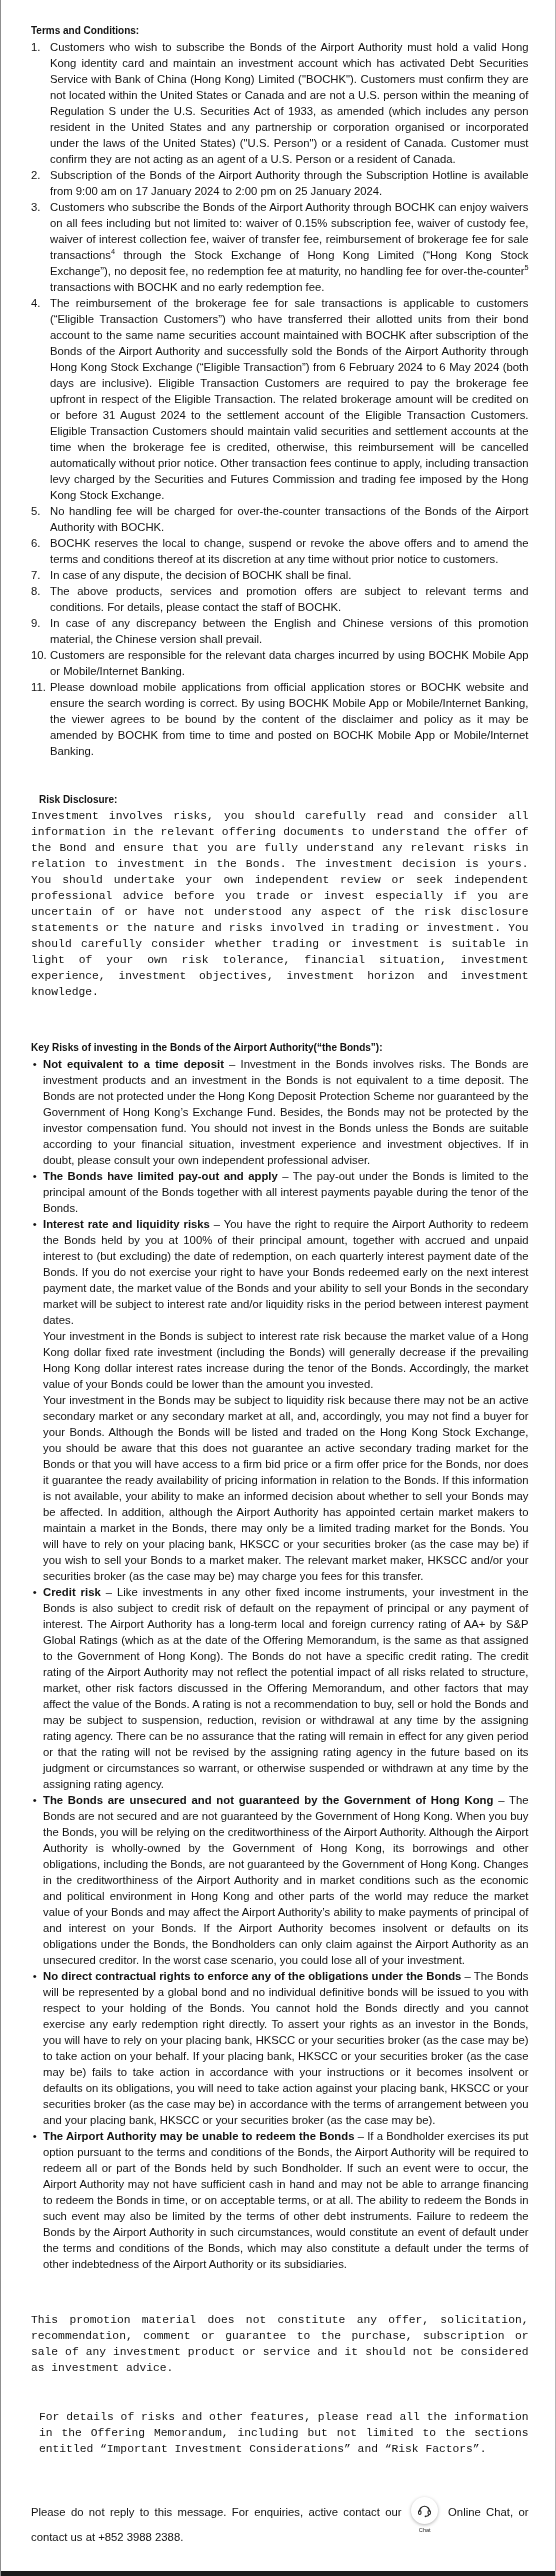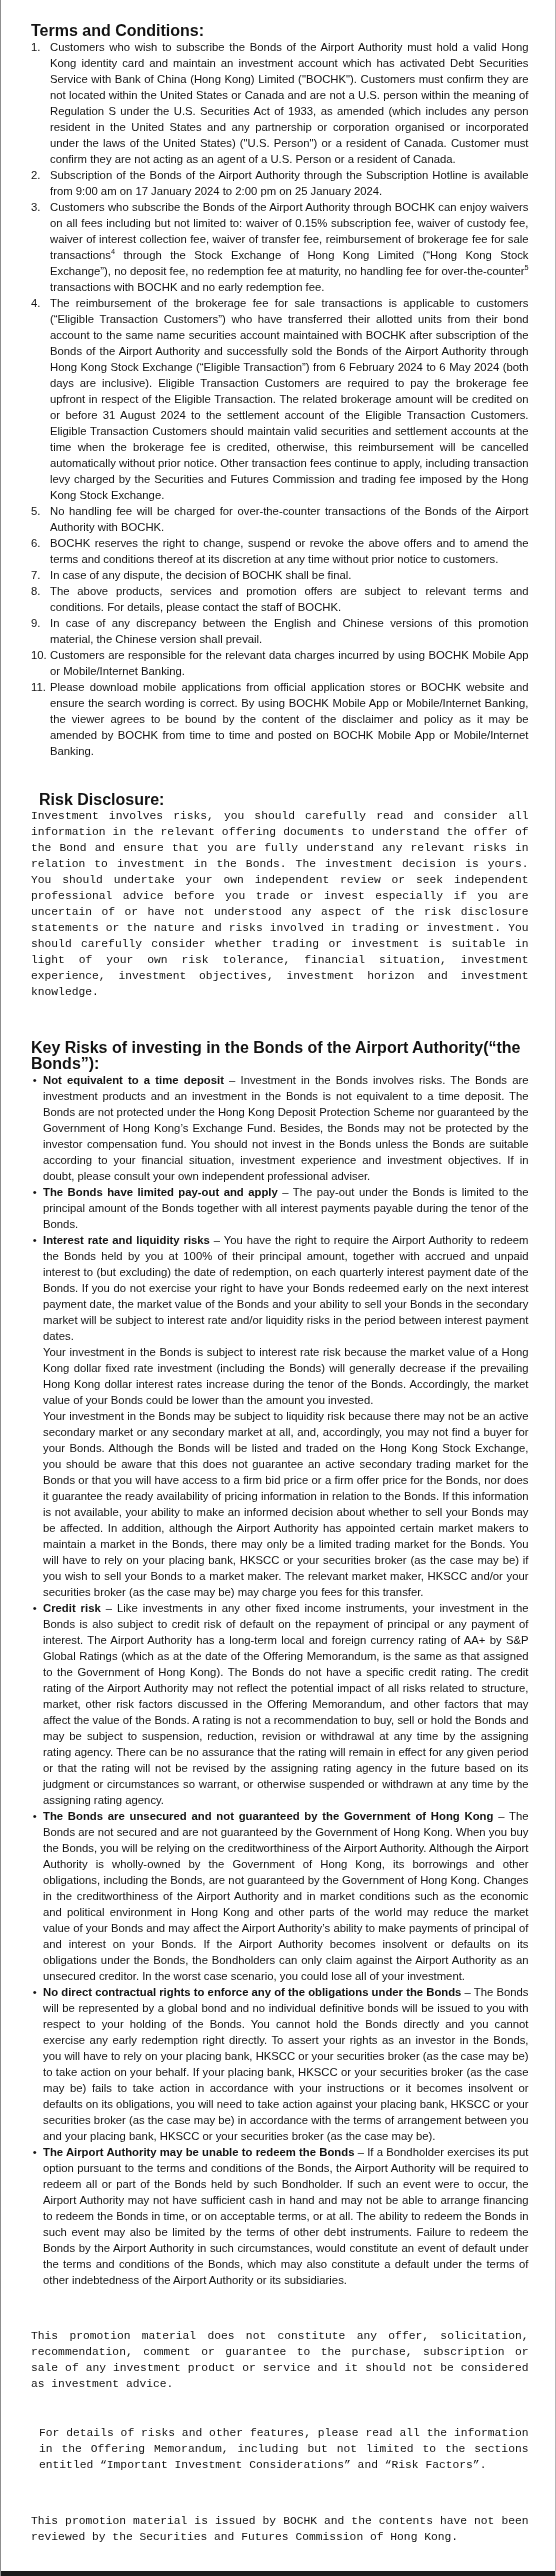--- a/index.html
+++ b/index.html
@@ -8,21 +8,21 @@
   .page {
     position:relative;
     width:556px; height:2576px;
     background:#ffffff;
     border-left:1.7px solid #8f8f8f;
     border-right:0.9px solid #b5b5b5;
     padding:23px 26.5px 0 30px;
     font-size:11.3px; line-height:16px; color:#141414;
     overflow:hidden;
   }
-  .sec-heading { font-weight:bold; font-size:16px; text-align:left; }
+  .sec-heading { font-weight:bold; font-size:10px; text-align:left; }
   .para { text-align:justify;font-family:Liberation Mono, monospace; }
   
   ol.terms { list-style:none; counter-reset:n; }
   ol.terms > li {
     counter-increment:n;
     position:relative;
     padding-left:19px;
     text-align:justify;
   }
   ol.terms > li::before {
@@ -73,21 +73,21 @@
 <div class="page">
 
   <div class="sec-heading">Terms and Conditions:</div>
 
   <ol class="terms">
     <li>Customers who wish to subscribe the Bonds of the Airport Authority must hold a valid Hong Kong identity card and maintain an investment account which has activated Debt Securities Service with Bank of China (Hong Kong) Limited ("BOCHK"). Customers must confirm they are not located within the United States or Canada and are not a U.S. person within the meaning of Regulation S under the U.S. Securities Act of 1933, as amended (which includes any person resident in the United States and any partnership or corporation organised or incorporated under the laws of the United States) ("U.S. Person") or a resident of Canada. Customer must confirm they are not acting as an agent of a U.S. Person or a resident of Canada.</li>
     <li>Subscription of the Bonds of the Airport Authority through the Subscription Hotline is available from 9:00 am on 17 January 2024 to 2:00 pm on 25 January 2024.</li>
     <li><span>Customers who subscribe the Bonds of the Airport Authority through BOCHK can enjoy waivers on all fees including but not limited to: waiver of 0.15% subscription fee, waiver of custody fee, waiver of interest collection fee, waiver of transfer fee, reimbursement of brokerage fee for sale transactions</span><sup>4</sup><span> through the Stock Exchange of Hong Kong Limited (“Hong Kong Stock Exchange”), no deposit fee, no redemption fee at maturity, no handling fee for over-the-counter</span><sup>5</sup><span> transactions with BOCHK and no early redemption fee.</span></li>
     <li>The reimbursement of the brokerage fee for sale transactions is applicable to customers (“Eligible Transaction Customers”) who have transferred their allotted units from their bond account to the same name securities account maintained with BOCHK after subscription of the Bonds of the Airport Authority and successfully sold the Bonds of the Airport Authority through Hong Kong Stock Exchange (“Eligible Transaction”) from 6 February 2024 to 6 May 2024 (both days are inclusive). Eligible Transaction Customers are required to pay the brokerage fee upfront in respect of the Eligible Transaction. The related brokerage amount will be credited on or before 31 August 2024 to the settlement account of the Eligible Transaction Customers. Eligible Transaction Customers should maintain valid securities and settlement accounts at the time when the brokerage fee is credited, otherwise, this reimbursement will be cancelled automatically without prior notice. Other transaction fees continue to apply, including transaction levy charged by the Securities and Futures Commission and trading fee imposed by the Hong Kong Stock Exchange.</li>
     <li>No handling fee will be charged for over-the-counter transactions of the Bonds of the Airport Authority with BOCHK.</li>
-    <li>BOCHK reserves the right to change, suspend or revoke the above offers and to amend the terms and conditions thereof at its discretion at any time without prior notice to customers.</li>
+    <li>BOCHK reserves the local to change, suspend or revoke the above offers and to amend the terms and conditions thereof at its discretion at any time without prior notice to customers.</li>
     <li>In case of any dispute, the decision of BOCHK shall be final.</li>
     <li>The above products, services and promotion offers are subject to relevant terms and conditions. For details, please contact the staff of BOCHK.</li>
     <li>In case of any discrepancy between the English and Chinese versions of this promotion material, the Chinese version shall prevail.</li>
     <li>Customers are responsible for the relevant data charges incurred by using BOCHK Mobile App or Mobile/Internet Banking.</li>
     <li>Please download mobile applications from official application stores or BOCHK website and ensure the search wording is correct. By using BOCHK Mobile App or Mobile/Internet Banking, the viewer agrees to be bound by the content of the disclaimer and policy as it may be amended by BOCHK from time to time and posted on BOCHK Mobile App or Mobile/Internet Banking.</li>
   </ol>
 
   <div class="sec-heading gap-lg">Risk Disclosure:</div>
   <div class="para">Investment involves risks, you should carefully read and consider all information in the relevant offering documents to understand the offer of the Bond and ensure that you are fully understand any relevant risks in relation to investment in the Bonds. The investment decision is yours. You should undertake your own independent review or seek independent professional advice before you trade or invest especially if you are uncertain of or have not understood any aspect of the risk disclosure statements or the nature and risks involved in trading or investment. You should carefully consider whether trading or investment is suitable in light of your own risk tolerance, financial situation, investment experience, investment objectives, investment horizon and investment knowledge.</div>
 
@@ -100,21 +100,20 @@
 Your investment in the Bonds is subject to interest rate risk because the market value of a Hong Kong dollar fixed rate investment (including the Bonds) will generally decrease if the prevailing Hong Kong dollar interest rates increase during the tenor of the Bonds. Accordingly, the market value of your Bonds could be lower than the amount you invested.
 Your investment in the Bonds may be subject to liquidity risk because there may not be an active secondary market or any secondary market at all, and, accordingly, you may not find a buyer for your Bonds. Although the Bonds will be listed and traded on the Hong Kong Stock Exchange, you should be aware that this does not guarantee an active secondary trading market for the Bonds or that you will have access to a firm bid price or a firm offer price for the Bonds, nor does it guarantee the ready availability of pricing information in relation to the Bonds. If this information is not available, your ability to make an informed decision about whether to sell your Bonds may be affected. In addition, although the Airport Authority has appointed certain market makers to maintain a market in the Bonds, there may only be a limited trading market for the Bonds. You will have to rely on your placing bank, HKSCC or your securities broker (as the case may be) if you wish to sell your Bonds to a market maker. The relevant market maker, HKSCC and/or your securities broker (as the case may be) may charge you fees for this transfer.</span></li>
     <li><span class="risk-title">Credit risk</span> <span class="risk-body">– Like investments in any other fixed income instruments, your investment in the Bonds is also subject to credit risk of default on the repayment of principal or any payment of interest. The Airport Authority has a long-term local and foreign currency rating of AA+ by S&amp;P Global Ratings (which as at the date of the Offering Memorandum, is the same as that assigned to the Government of Hong Kong). The Bonds do not have a specific credit rating. The credit rating of the Airport Authority may not reflect the potential impact of all risks related to structure, market, other risk factors discussed in the Offering Memorandum, and other factors that may affect the value of the Bonds. A rating is not a recommendation to buy, sell or hold the Bonds and may be subject to suspension, reduction, revision or withdrawal at any time by the assigning rating agency. There can be no assurance that the rating will remain in effect for any given period or that the rating will not be revised by the assigning rating agency in the future based on its judgment or circumstances so warrant, or otherwise suspended or withdrawn at any time by the assigning rating agency.</span></li>
     <li><span class="risk-title">The Bonds are unsecured and not guaranteed by the Government of Hong Kong</span> <span class="risk-body">– The Bonds are not secured and are not guaranteed by the Government of Hong Kong. When you buy the Bonds, you will be relying on the creditworthiness of the Airport Authority. Although the Airport Authority is wholly-owned by the Government of Hong Kong, its borrowings and other obligations, including the Bonds, are not guaranteed by the Government of Hong Kong. Changes in the creditworthiness of the Airport Authority and in market conditions such as the economic and political environment in Hong Kong and other parts of the world may reduce the market value of your Bonds and may affect the Airport Authority’s ability to make payments of principal of and interest on your Bonds. If the Airport Authority becomes insolvent or defaults on its obligations under the Bonds, the Bondholders can only claim against the Airport Authority as an unsecured creditor. In the worst case scenario, you could lose all of your investment.</span></li>
     <li><span class="risk-title">No direct contractual rights to enforce any of the obligations under the Bonds</span> <span class="risk-body">– The Bonds will be represented by a global bond and no individual definitive bonds will be issued to you with respect to your holding of the Bonds. You cannot hold the Bonds directly and you cannot exercise any early redemption right directly. To assert your rights as an investor in the Bonds, you will have to rely on your placing bank, HKSCC or your securities broker (as the case may be) to take action on your behalf. If your placing bank, HKSCC or your securities broker (as the case may be) fails to take action in accordance with your instructions or it becomes insolvent or defaults on its obligations, you will need to take action against your placing bank, HKSCC or your securities broker (as the case may be) in accordance with the terms of arrangement between you and your placing bank, HKSCC or your securities broker (as the case may be).</span></li>
     <li><span class="risk-title">The Airport Authority may be unable to redeem the Bonds</span> <span class="risk-body">–  If a Bondholder exercises its put option pursuant to the terms and conditions of the Bonds, the Airport Authority will be required to redeem all or part of the Bonds held by such Bondholder. If such an event were to occur, the Airport Authority may not have sufficient cash in hand and may not be able to arrange financing to redeem the Bonds in time, or on acceptable terms, or at all. The ability to redeem the Bonds in such event may also be limited by the terms of other debt instruments. Failure to redeem the Bonds by the Airport Authority in such circumstances, would constitute an event of default under the terms and conditions of the Bonds, which may also constitute a default under the terms of other indebtedness of the Airport Authority or its subsidiaries.</span></li>
   </ul>
 
   <div class="para gap-md">This promotion material does not constitute any offer, solicitation, recommendation, comment or guarantee to the purchase, subscription or sale of any investment product or service and it should not be considered as investment advice.</div>
   <div class="para gap-lg">For details of risks and other features, please read all the information in the Offering Memorandum, including but not limited to the sections entitled “Important Investment Considerations” and “Risk Factors”.</div>
-  <div class="para gap-md">This promotion material is issued by BOCHK and the contents have not been reviewed by the Securities and Futures Commission of Hong Kong.</div>
 
   <div class="footer-note gap-md">
     <span>Please do not reply to this message. For enquiries, active contact our</span><span class="chat-btn"><span class="chat-circle">
           <svg viewBox="0 0 24 24" width="17" height="17">
             <path d="M5 13a7 7 0 0 1 14 0" fill="none" stroke="#222" stroke-width="1.7" stroke-linecap="round"></path>
             <rect x="3.6" y="12" width="3.4" height="5.6" rx="1.7" fill="none" stroke="#222" stroke-width="1.5"></rect>
             <rect x="17" y="12" width="3.4" height="5.6" rx="1.7" fill="none" stroke="#222" stroke-width="1.5"></rect>
             <path d="M18.7 17.6a4.6 4.6 0 0 1-4.4 2.5" fill="none" stroke="#222" stroke-width="1.5" stroke-linecap="round"></path>
             <circle cx="13.4" cy="20.2" r="1.2" fill="#222"></circle>
           </svg>

